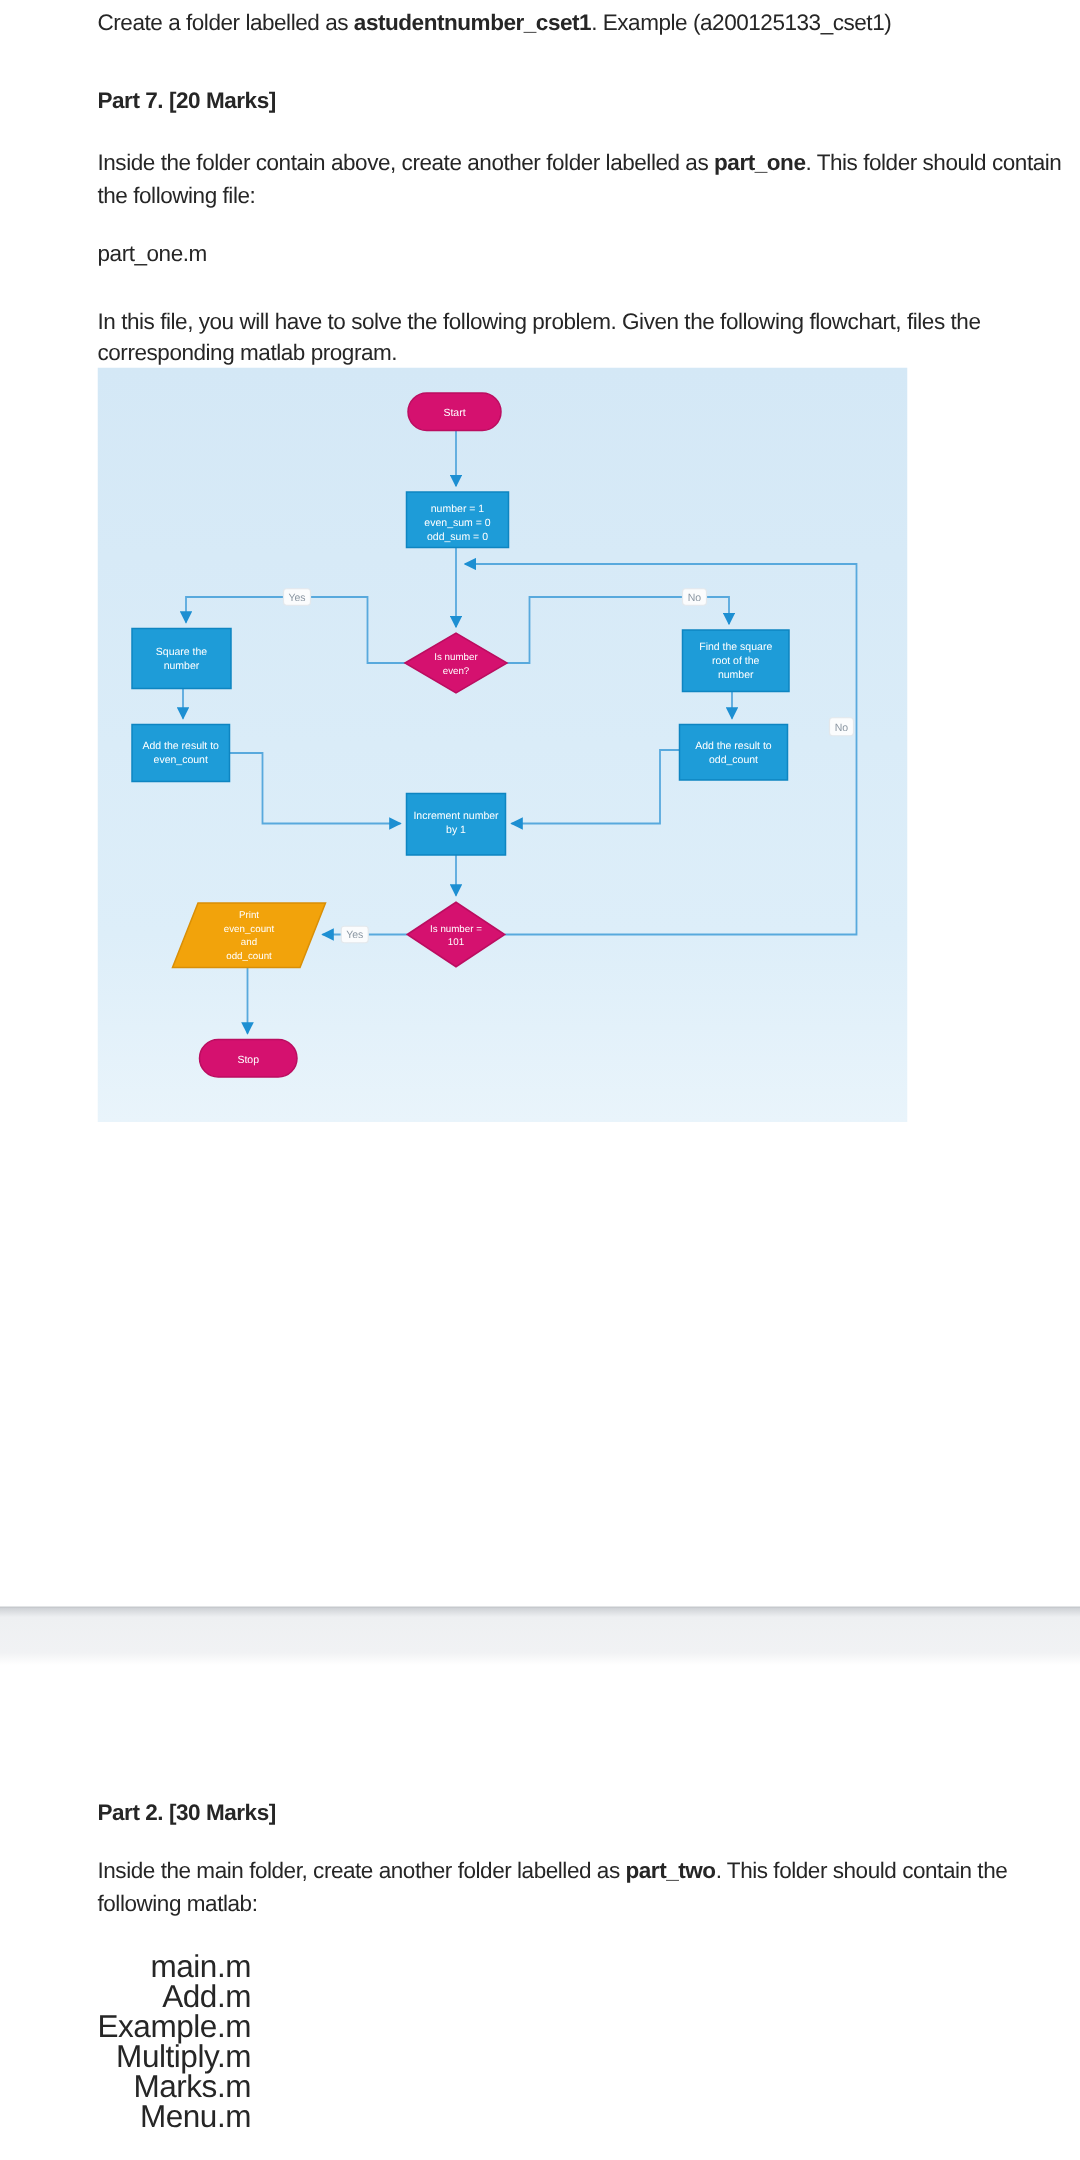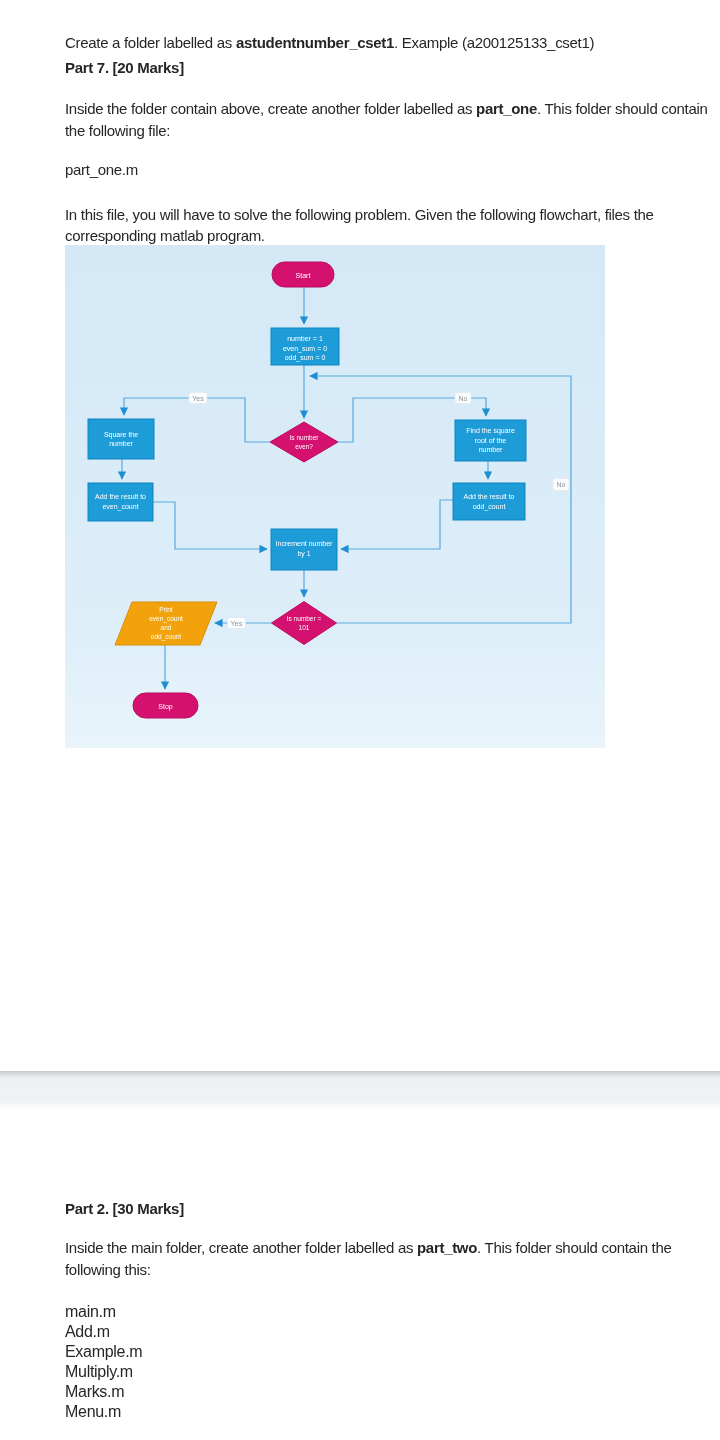--- a/index.html
+++ b/index.html
@@ -26,37 +26,37 @@
     position:absolute;left:65px;white-space:nowrap;
     font-size:15px;line-height:18px;letter-spacing:-0.3px;color:var(--text);
   }
   .bold{font-weight:bold;}
   .flowchart-wrap{position:absolute;left:65px;top:245px;width:540px;height:503px;}
   .page-sep{
     position:absolute;left:0;top:1071px;width:720px;height:38px;
     background:linear-gradient(180deg,#cfd2d6 0%,#eef0f2 16%,#f1f2f4 78%,#ffffff 100%);
     border-top:1px solid #c6c9cd;
   }
-  .flist{position:absolute;left:65px;top:1302px;font-size:16px;letter-spacing:-0.3px;}
+  .flist{position:absolute;left:65px;top:1302px;font-size:21px;letter-spacing:-0.3px;text-align:right;}
   .flist div{line-height:20.1px;height:20.1px;}
   
   text{font-family:"Liberation Sans",sans-serif;}
   .node-t{fill:#ffffff;font-size:7px;text-anchor:middle;}
   .node-s{fill:#ffffff;font-size:6.5px;text-anchor:middle;}
   .chip-t{fill:var(--chip-text);font-size:7px;text-anchor:middle;}
   .conn{stroke:var(--connector);stroke-width:1.2;fill:none;}
   .proc{fill:var(--process);stroke:var(--process-border);stroke-width:1;}
   .dec{fill:var(--decision);stroke:var(--decision-border);stroke-width:1;}
   .iosh{fill:var(--io);stroke:var(--io-border);stroke-width:1;}
   .chip{fill:var(--chip-bg);stroke:#e3e8ec;stroke-width:0.8;}
 </style>
 </head>
 <body>
 
-<div class="tline" style="top:34px"><span>Create a folder labelled as </span><span class="bold">astudentnumber_cset1</span><span>. Example (a200125133_cset1)</span></div>
+<div class="tline" style="top:7px"><span>Create a folder labelled as </span><span class="bold">astudentnumber_cset1</span><span>. Example (a200125133_cset1)</span></div>
 
 <div class="tline bold" style="top:59px">Part 7. [20 Marks]</div>
 
 <div class="tline" style="top:100px"><span>Inside the folder contain above, create another folder labelled as </span><span class="bold">part_one</span><span>. This folder should contain</span></div>
 <div class="tline" style="top:122px">the following file:</div>
 
 <div class="tline" style="top:161px">part_one.m</div>
 
 <div class="tline" style="top:206px">In this file, you will have to solve the following problem. Given the following flowchart, files the</div>
 <div class="tline" style="top:227px">corresponding matlab program.</div>
@@ -147,21 +147,21 @@
   <rect class="chip" x="488" y="233.5" width="16" height="12" rx="2"></rect>
   <text class="chip-t" x="496" y="242">No</text>
 </svg>
 </div>
 
 <div class="page-sep"></div>
 
 <div class="tline bold" style="top:1200px">Part 2. [30 Marks]</div>
 
 <div class="tline" style="top:1239px"><span>Inside the main folder, create another folder labelled as </span><span class="bold">part_two</span><span>. This folder should contain the</span></div>
-<div class="tline" style="top:1261px">following this:</div>
+<div class="tline" style="top:1261px">following matlab:</div>
 
 <div class="flist">
   <div>main.m</div>
   <div>Add.m</div>
   <div>Example.m</div>
   <div>Multiply.m</div>
   <div>Marks.m</div>
   <div>Menu.m</div>
 </div>
 

